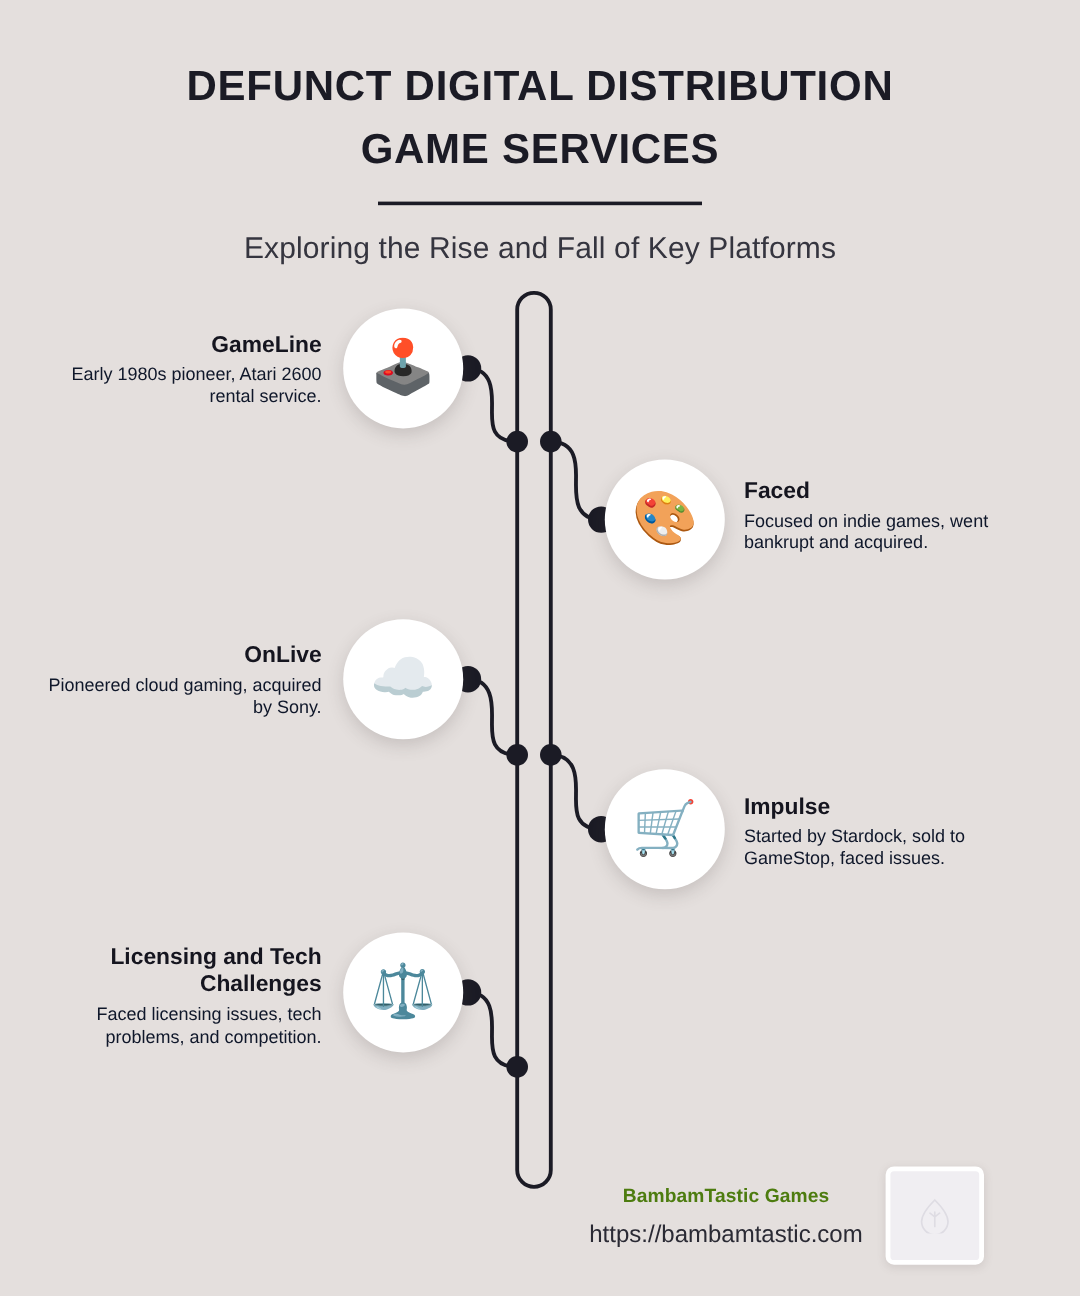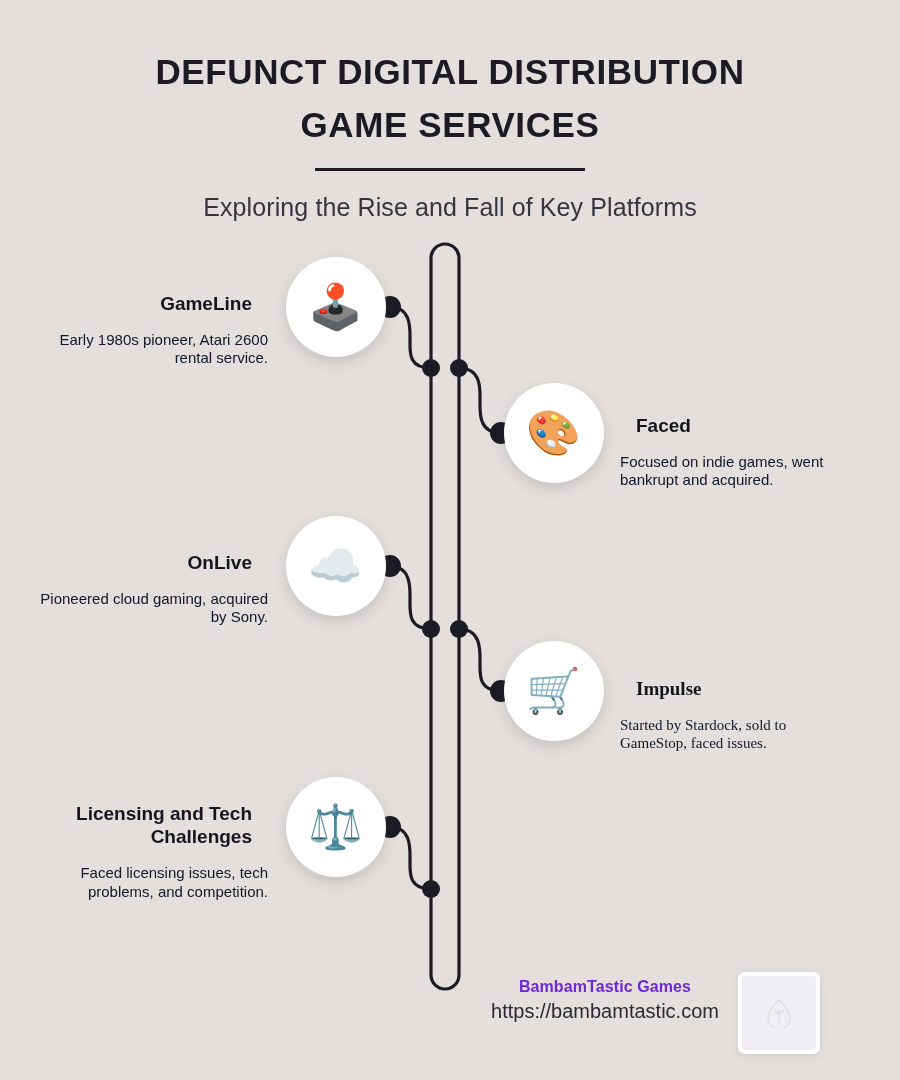--- a/index.html
+++ b/index.html
@@ -81,21 +81,21 @@
   
   .item-text {
     position: absolute;
     width: 230px;
     z-index: 2;
   }
   .item-text.left  { text-align: right; }
   .item-text.right { text-align: left;  }
 
   .item-title {
-    margin: 16px;
+    margin: 0;
     font-size: 19px;
     font-weight: 800;
     color: #15151f;
     line-height: 1.22;
   }
   .item-desc {
     margin: 5px 0 0 0;
     font-size: 15px;
     font-weight: 400;
     color: #0f172a;
@@ -105,24 +105,24 @@
   
   #footer {
     position: absolute;
     left: 470px;
     top: 978px;
     width: 270px;
     text-align: center;
     z-index: 4;
   }
   #footer-brand {
-    margin: 0;
+    margin: 11px;
     font-size: 16px;
     font-weight: 800;
-    color: #6d28d9;
+    color: #4d7c0f;
     letter-spacing: 0.1px;
   }
   #footer-url {
     margin: 4px 0 0 0;
     font-size: 20px;
     font-weight: 400;
     color: #2a2a34;
   }
   #footer-logo {
     position: absolute;
@@ -205,21 +205,21 @@
 <div class="item-text right" style="left:620px; top:398px;">
   <p class="item-title">Faced</p>
   <p class="item-desc">Focused on indie games, went bankrupt and acquired.</p>
 </div>
 
 <div class="item-text left" style="left:38px; top:535px;">
   <p class="item-title">OnLive</p>
   <p class="item-desc">Pioneered cloud gaming, acquired by Sony.</p>
 </div>
 
-<div class="item-text right" style="left:620px; top:661px;font-family:Liberation Serif, serif;">
+<div class="item-text right" style="left:620px; top:661px;">
   <p class="item-title">Impulse</p>
   <p class="item-desc">Started by Stardock, sold to GameStop, faced issues.</p>
 </div>
 
 <div class="item-text left" style="left:38px; top:786px;">
   <p class="item-title">Licensing and Tech Challenges</p>
   <p class="item-desc">Faced licensing issues, tech problems, and competition.</p>
 </div>
 
 <div id="footer">

